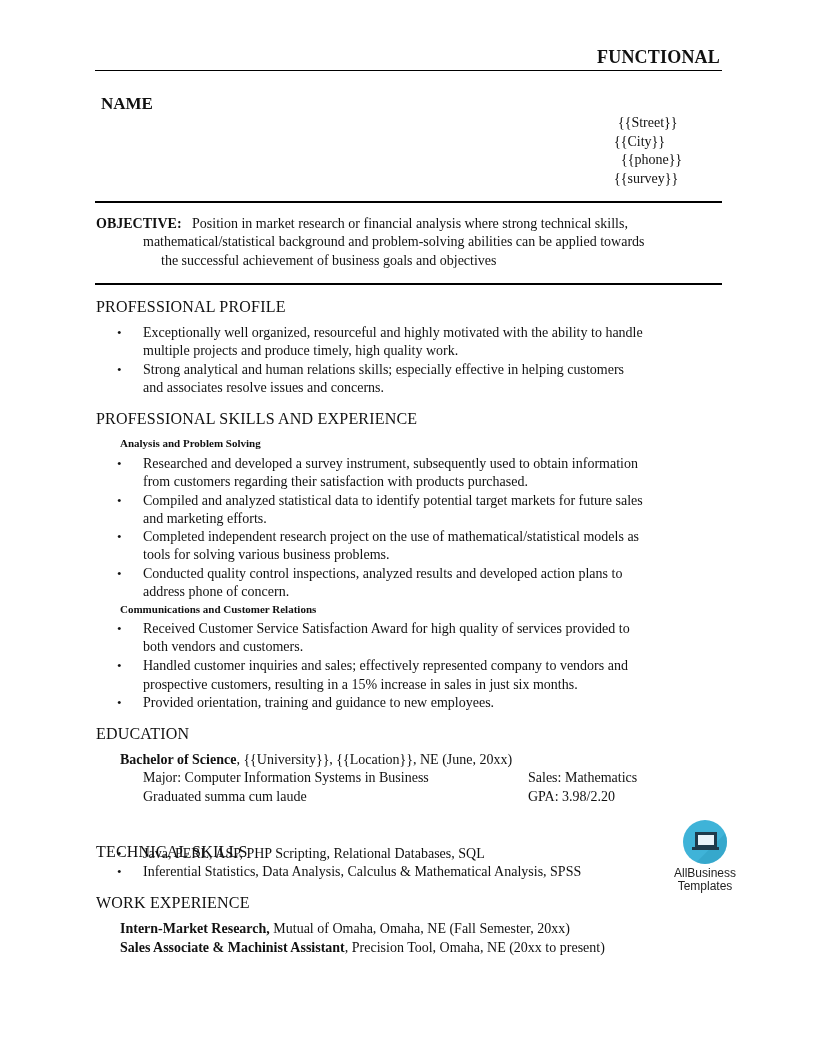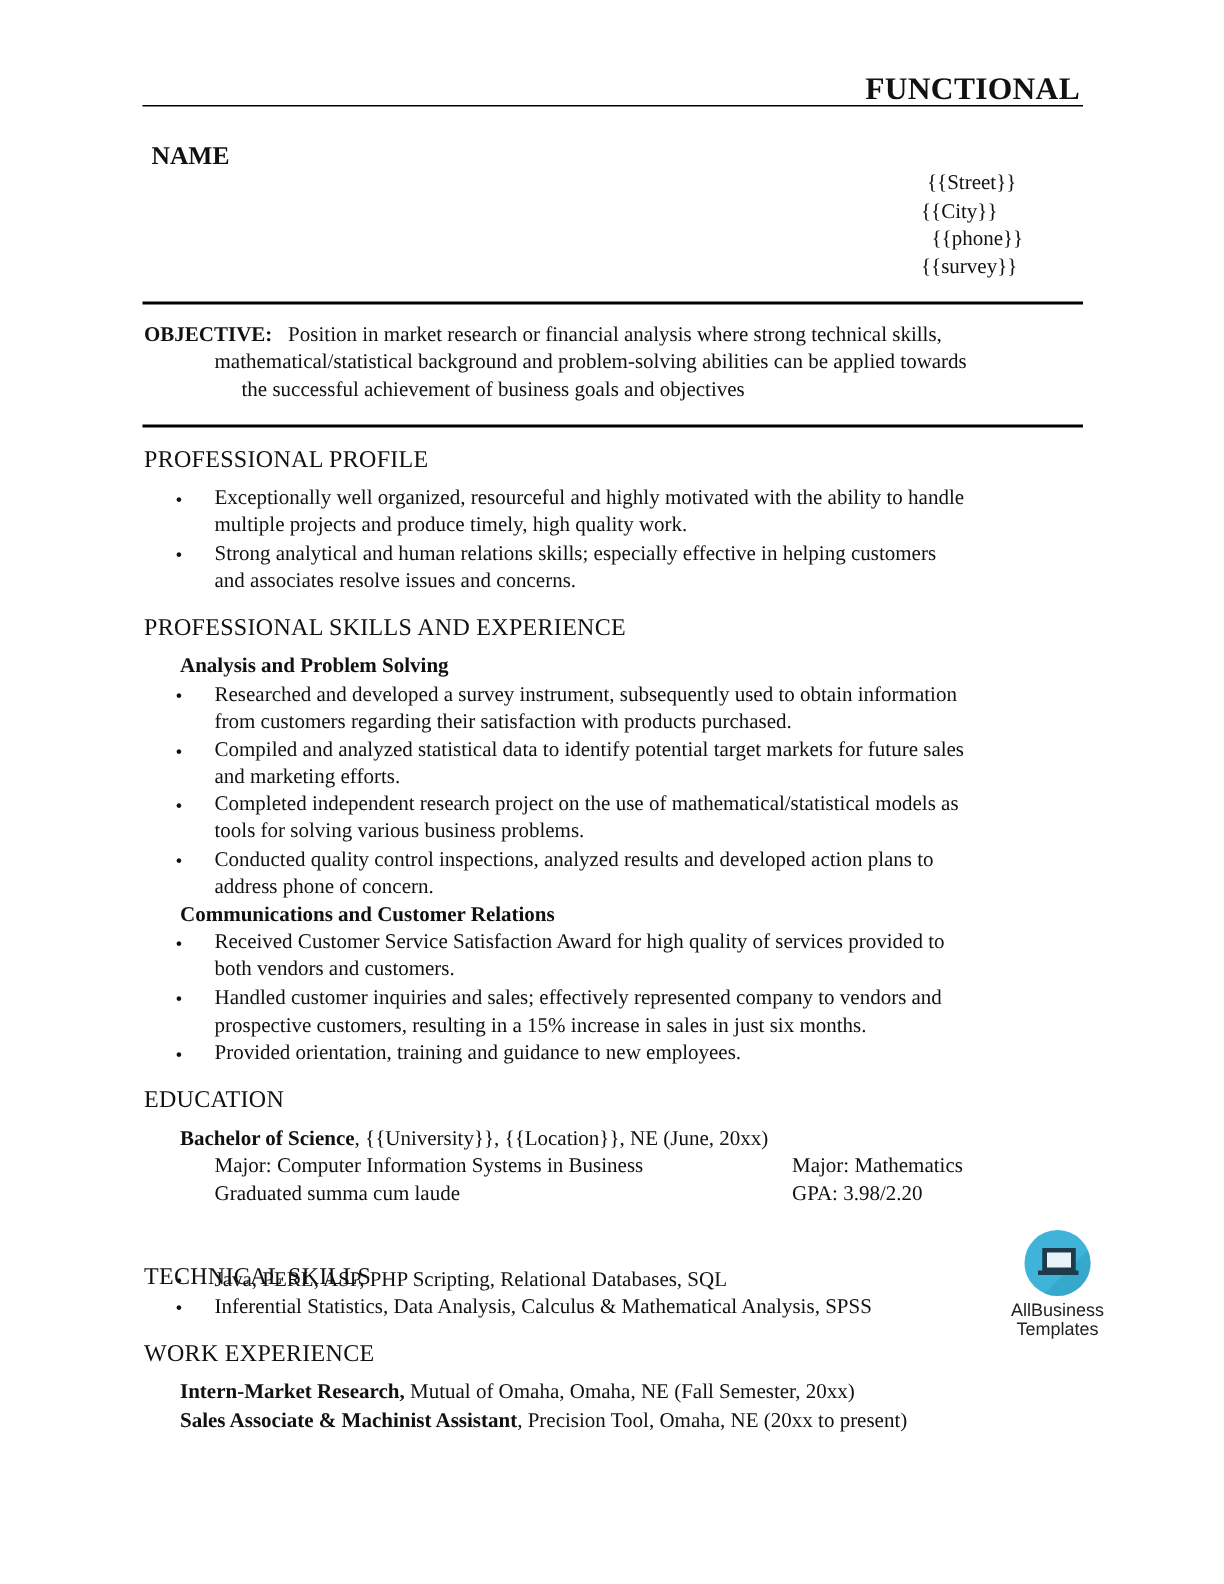--- a/index.html
+++ b/index.html
@@ -2,28 +2,28 @@
 <html><head>
   <meta charset="utf-8">
   <style>
     html, body { margin: 0; padding: 0; background: #ffffff; }
     body {
       width: 816px; height: 1056px; position: relative; overflow: hidden;
       font-family: "Liberation Serif", "DejaVu Serif", serif;
       color: #111; font-size: 14px;
     }
     .abs { position: absolute; }
-    .doc-title { right: 96px; top: 47px; font-weight: bold; font-size: 21px; letter-spacing: 0.2px; }
+    .doc-title { right: 96px; top: 47px; font-weight: bold; font-size: 18px; letter-spacing: 0.2px; }
     .rule { left: 95px; width: 627px; background: #000; }
     .name { left: 101px; top: 94px; font-weight: bold; font-size: 17px; }
     .addr { font-size: 14px; line-height: 18.5px; }
     .section-h { left: 96px; font-size: 16px; letter-spacing: 0.2px; }
     .line { font-size: 14px; line-height: 18.5px; white-space: nowrap; }
     .bullet { left: 117px; font-size: 13px; }
-    .sub-h { left: 120px; font-weight: bold; font-size: 14px; }
+    .sub-h { left: 120px; font-weight: bold; font-size: 11px; }
     b { font-weight: bold; }
     .logo { left: 672px; top: 820px; width: 66px; text-align: center; font-family: "Liberation Sans", sans-serif; font-size: 12px; line-height: 13px; color: #222; }
     .logo-circle { width: 44px; height: 44px; border-radius: 50%; background: #3fb3d8; margin: 0 auto 3px; position: relative; overflow: hidden; }
     .logo-screen { position: absolute; left: 12px; top: 12px; width: 20px; height: 14px; background: #1e3b4c; border: 1px solid #1e3b4c; }
     .logo-screen-in { position: absolute; left: 2px; top: 2px; width: 16px; height: 10px; background: #e9f4fa; }
     .logo-base { position: absolute; left: 9px; top: 27px; width: 27px; height: 3px; background: #1e3b4c; }
     .logo-shadow { position: absolute; left: 22px; top: 22px; width: 40px; height: 40px; background: #2f9ec3; transform: rotate(45deg); opacity: 0.55; }
   </style>
 </head>
 <body>
@@ -79,21 +79,21 @@
 <div class="abs line" style="left:143px;top:657px;">Handled customer inquiries and   sales; effectively   represented company  to vendors  and</div>
 <div class="abs line" style="left:143px;top:676px;">prospective customers,  resulting in a 15%  increase in sales in just  six months.</div>
 <div class="abs bullet" style="top:695px;">•</div>
 <div class="abs line" style="left:143px;top:694px;">Provided orientation, training  and guidance to new employees.</div>
 
 <div class="abs section-h" style="top:725px;">EDUCATION</div>
 <div class="abs line" style="left:120px;top:751px;">
   <b>Bachelor of Science</b><span>, {{University}}, {{Location}}, NE  (June, 20xx)</span>
 </div>
 <div class="abs line" style="left:143px;top:769px;">Major: Computer Information Systems in Business</div>
-<div class="abs line" style="left:528px;top:769px;">Major:  Mathematics</div>
+<div class="abs line" style="left:528px;top:769px;">Sales:  Mathematics</div>
 <div class="abs line" style="left:143px;top:788px;">Graduated summa  cum laude</div>
 <div class="abs line" style="left:528px;top:788px;">GPA:  3.98/2.20</div>
 
 <div class="abs section-h" style="top:819px;margin-top:24px;">TECHNICAL SKILLS</div>
 <div class="abs bullet" style="top:846px;">•</div>
 <div class="abs line" style="left:143px;top:845px;">Java, PERL, ASP, PHP Scripting, Relational Databases, SQL</div>
 <div class="abs bullet" style="top:864px;">•</div>
 <div class="abs line" style="left:143px;top:863px;">Inferential Statistics,  Data Analysis, Calculus &amp; Mathematical Analysis, SPSS</div>
 
 <div class="abs section-h" style="top:894px;">WORK EXPERIENCE</div>

